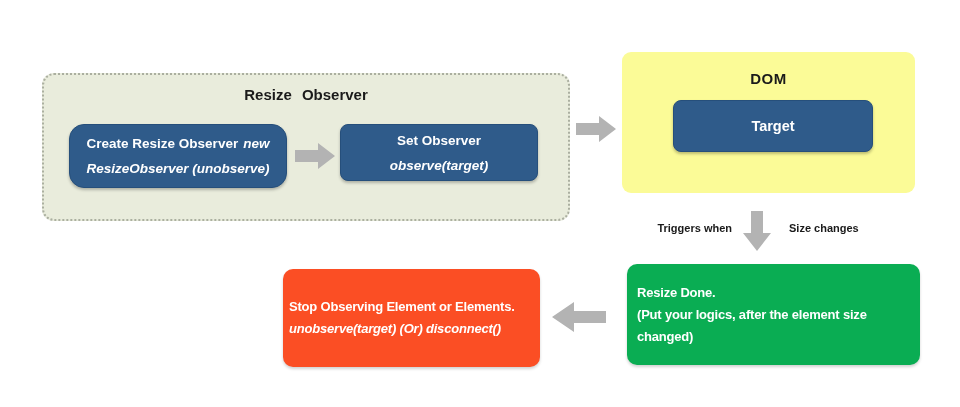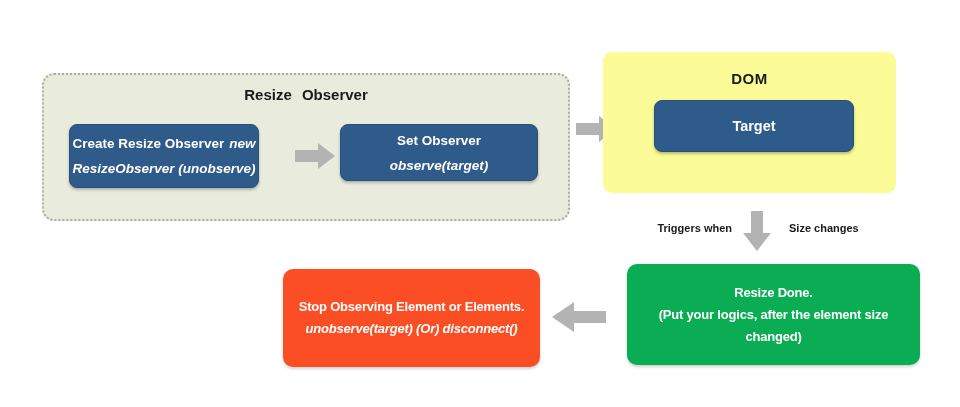--- a/index.html
+++ b/index.html
@@ -29,21 +29,21 @@
     top: 11px; left: 0; right: 0;
     text-align: center;
     font-size: 15px;
     font-weight: bold;
     color: var(--text-dark, #1A1A1A);
     word-spacing: 6px;
   }
 
   .dom-panel {
     position: absolute;
-    left: 603px; top: 52px;
+    left: 622px; top: 52px;
     width: 293px; height: 141px;
     background: var(--panel-yellow, #FBFB97);
     border-radius: 9px;
   }
   .dom-title {
     position: absolute;
     top: 18px; left: 0; right: 0;
     text-align: center;
     font-size: 15px;
     font-weight: bold;
@@ -62,21 +62,21 @@
     font-weight: bold;
     font-size: 13.5px;
     line-height: 25px;
     display: flex;
     flex-direction: column;
     justify-content: center;
     align-items: center;
     text-align: center;
     box-shadow: 0 2px 3px rgba(0,0,0,0.25);
   }
-  .create-box { left: 25px;  top: 49px; width: 190px; height: 64px; }
+  .create-box { left: 25px;  top: 49px; width: 218px; height: 64px; border-radius: 15px; }
   .set-box    { left: 296px; top: 49px; width: 198px; height: 57px; }
   .target-box { left: 51px;  top: 48px; width: 200px; height: 52px; font-size: 14.5px; }
 
   .it { font-style: italic; }
   .gap-left { margin-left: 5px; }
 
   
   .arrow { position: absolute; }
   .arrow polygon { fill: var(--arrow-gray, #B3B3B3); }
   .arrow-between-boxes { left: 251px; top: 68px; }   
@@ -100,21 +100,20 @@
     border-radius: 10px;
     box-sizing: border-box;
     color: var(--text-light, #FFFFFF);
     font-weight: bold;
     font-size: 13px;
     line-height: 22px;
     letter-spacing: -0.2px;
     display: flex;
     flex-direction: column;
     justify-content: center;
-    text-align: center;
     box-shadow: 0 2px 3px rgba(0,0,0,0.18);
   }
   .green-box {
     left: 627px; top: 264px;
     width: 293px; height: 101px;
     background: var(--green, #0AAD53);
     padding: 0 10px;
   }
   .orange-box {
     left: 283px; top: 269px;

